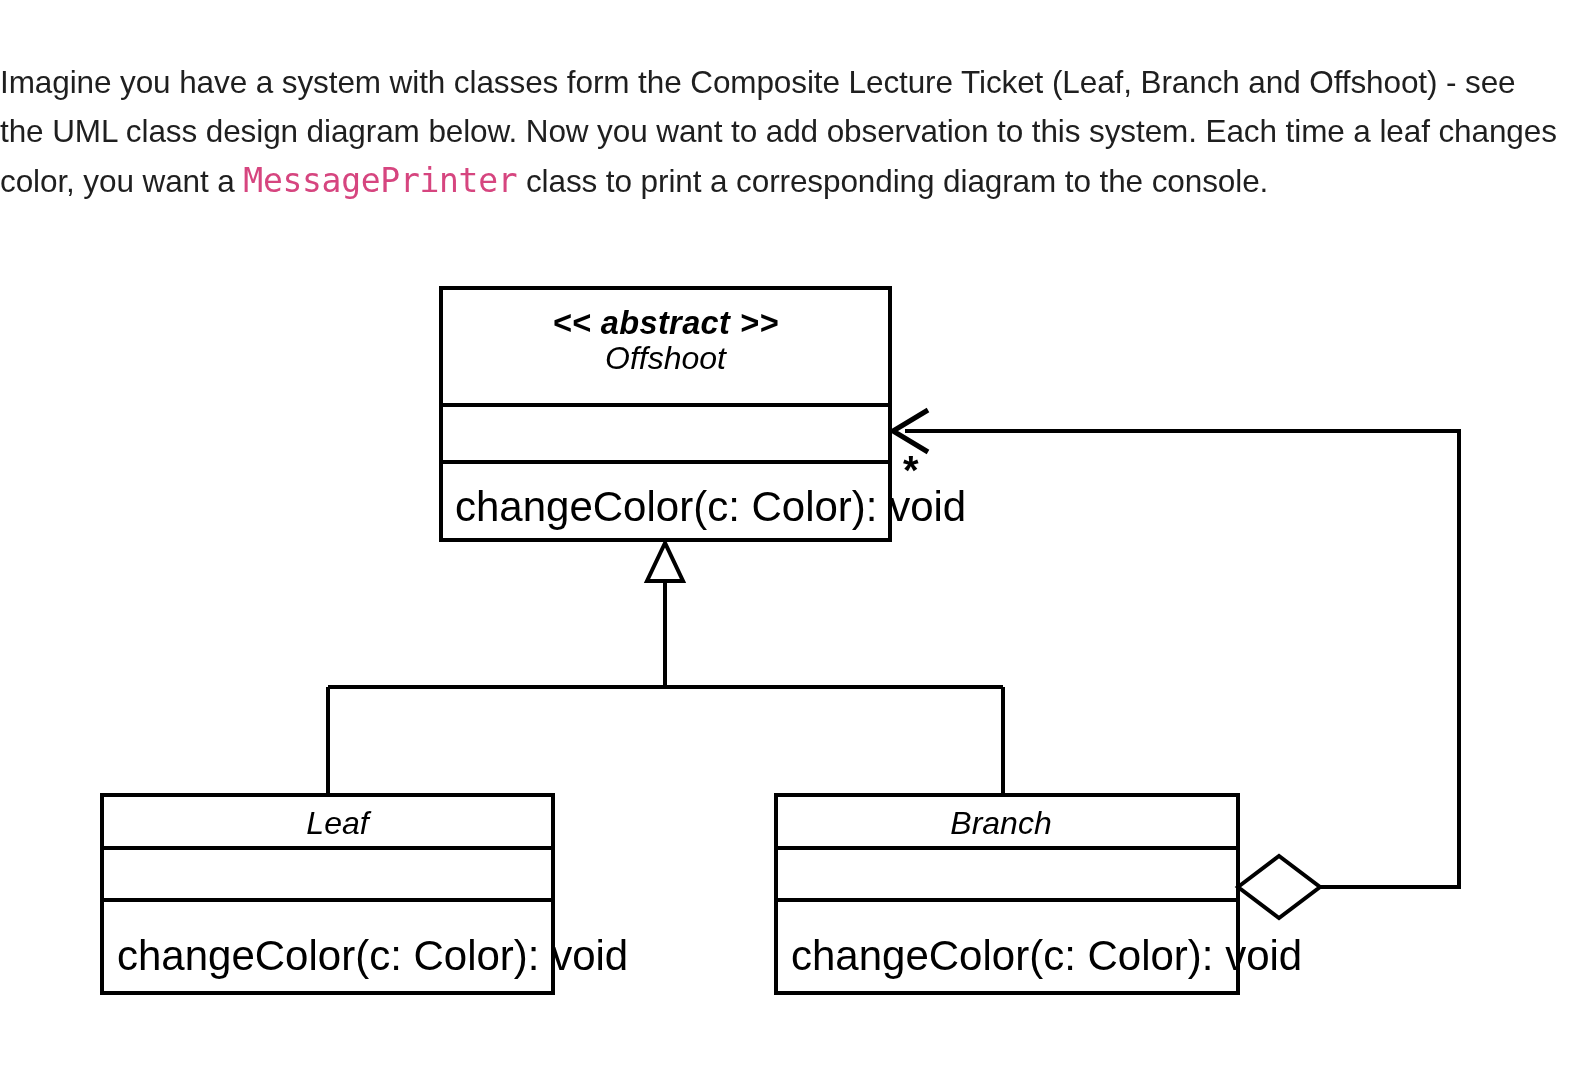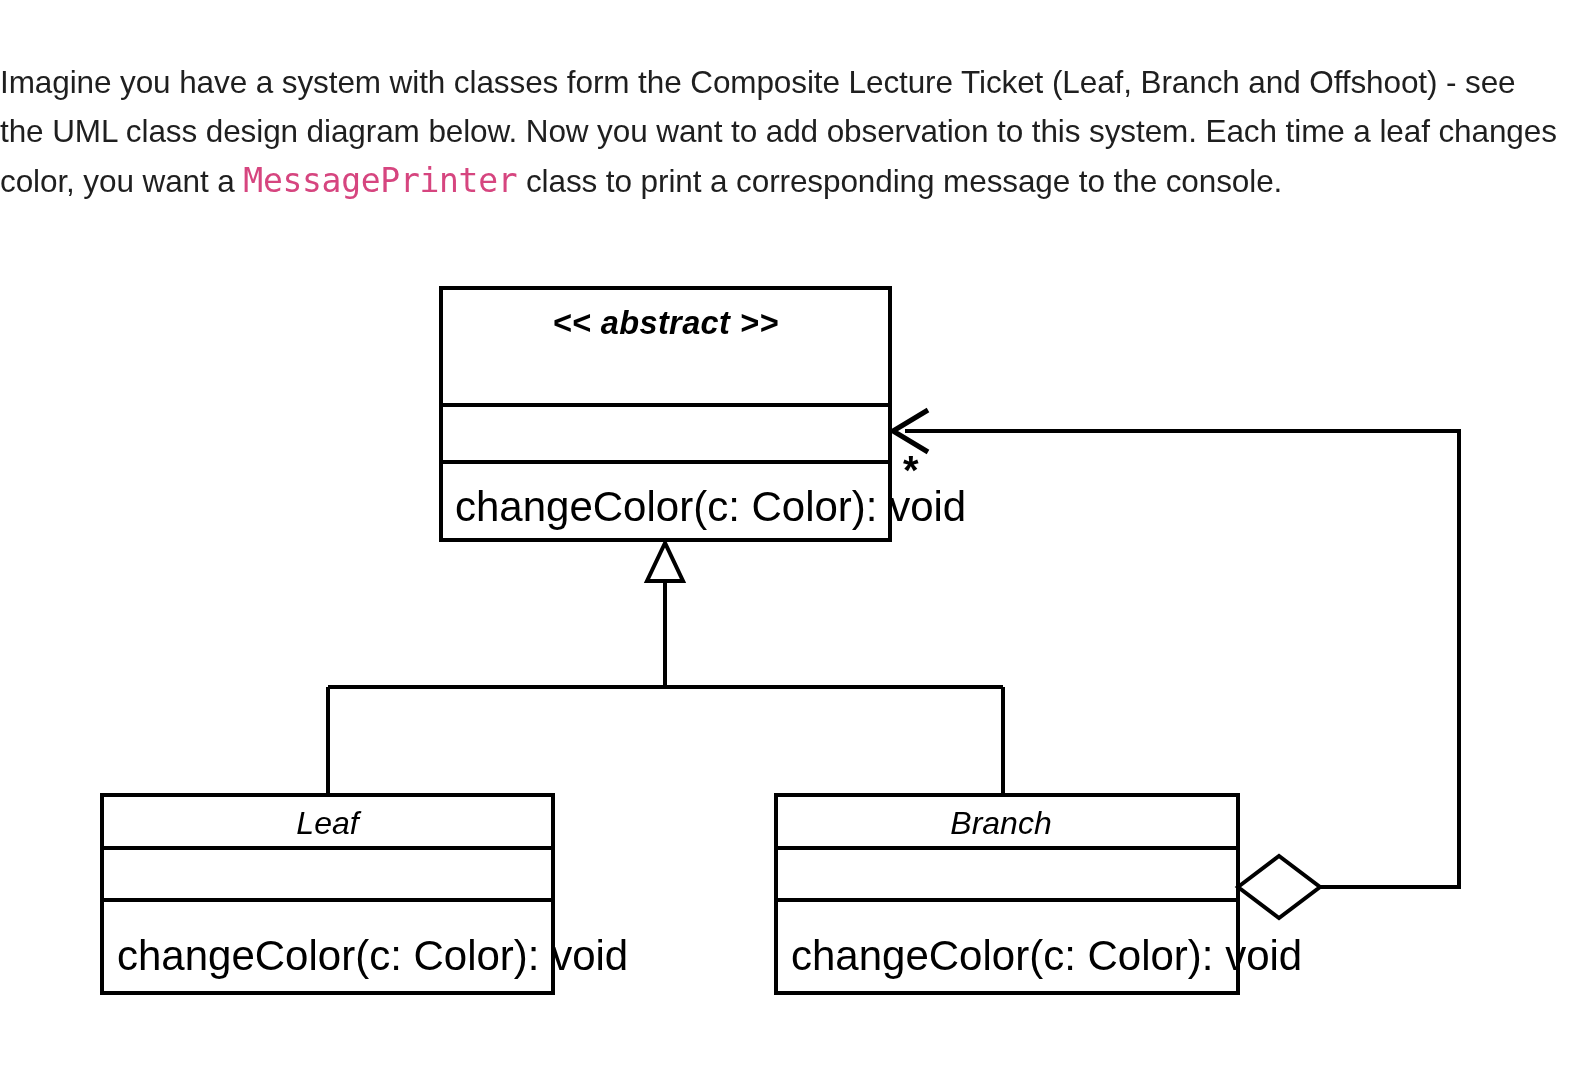--- a/index.html
+++ b/index.html
@@ -77,21 +77,21 @@
     position: absolute;
     font-size: 40px;
     font-weight: bold;
     color: #000000;
     line-height: 1;
   }
 </style>
 </head>
 <body>
 
-<p id="prompt-text"><span>Imagine you have a system with classes form the Composite Lecture Ticket (Leaf, Branch and Offshoot) - see the UML class design diagram below. Now you want to add observation to this system. Each time a leaf changes color, you want a </span><span class="code">MessagePrinter</span><span> class to print a corresponding message to the console.</span></p>
+<p id="prompt-text"><span>Imagine you have a system with classes form the Composite Lecture Ticket (Leaf, Branch and Offshoot) - see the UML class design diagram below. Now you want to add observation to this system. Each time a leaf changes color, you want a </span><span class="code">MessagePrinter</span><span> class to print a corresponding diagram to the console.</span></p>
 
 <div id="uml-diagram">
 
   <svg width="1580" height="1070" viewBox="0 0 1580 1070">
     <defs></defs>
 
     
     <g>
       <rect x="441" y="288" width="449" height="252" fill="#ffffff" stroke="#000000" stroke-width="4"></rect>
       <line x1="441" y1="405" x2="890" y2="405" stroke="#000000" stroke-width="4"></line>
@@ -132,24 +132,25 @@
       <polygon points="1238,887 1279,856 1320,887 1279,918" fill="#ffffff" stroke="#000000" stroke-width="4"></polygon>
 
       <polyline points="1320,887 1459,887 1459,431 905,431" fill="none" stroke="#000000" stroke-width="4"></polyline>
 
       <polyline points="928,410 893,431 928,452" fill="none" stroke="#000000" stroke-width="5" stroke-linecap="butt" stroke-linejoin="miter"></polyline>
     </g>
   </svg>
 
   <div class="class-box-text" style="left:441px; top:305px; width:449px;">
     <div class="stereotype">&lt;&lt; abstract &gt;&gt;</div>
+    <div class="class-name">Offshoot</div>
   </div>
   <div class="method-text" style="left:455px; top:483px;">changeColor(c: Color): void</div>
 
-  <div class="class-box-text" style="left:102px; top:806px; width:451px;">
+  <div class="class-box-text" style="left:112px; top:806px; width:451px;">
     <div class="class-name">Leaf</div>
   </div>
   <div class="method-text" style="left:117px; top:932px;">changeColor(c: Color): void</div>
 
   <div class="class-box-text" style="left:770px; top:806px; width:462px;">
     <div class="class-name">Branch</div>
   </div>
   <div class="method-text" style="left:791px; top:932px;">changeColor(c: Color): void</div>
 
   <div class="multiplicity-label" style="left:903px; top:450px;">*</div>

